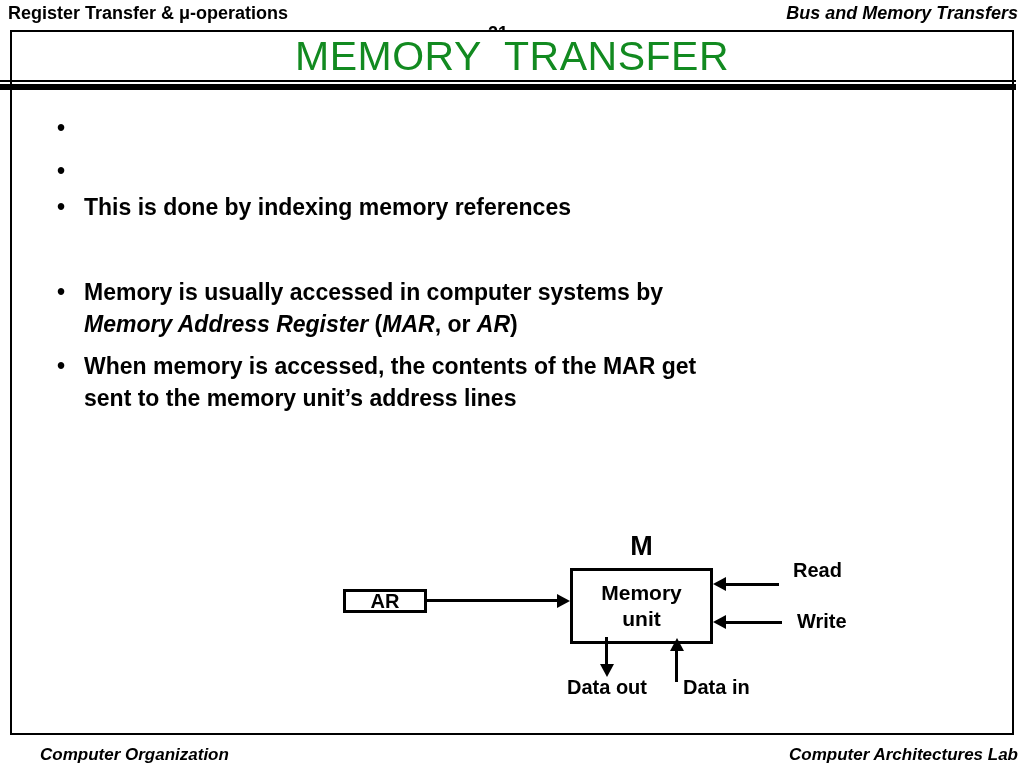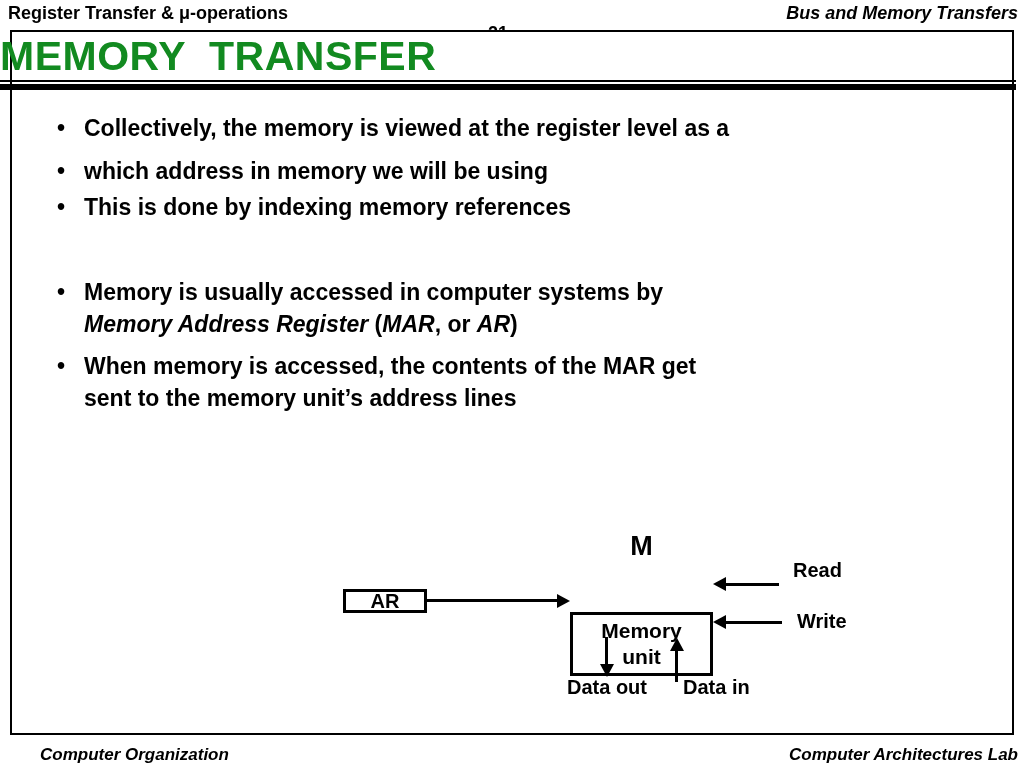--- a/index.html
+++ b/index.html
@@ -11,22 +11,22 @@
   .abs{position:absolute;}
 
   
   .hdr-left{left:8px;top:3px;font-size:18px;font-weight:bold;white-space:nowrap;}
   .hdr-page{left:0;right:28px;top:3px;text-align:center;font-size:18px;font-weight:bold;margin-top:20px;}
   .hdr-right{right:6px;top:3px;font-size:18px;font-weight:bold;font-style:italic;white-space:nowrap;}
 
   
   .main-box{left:10px;top:30px;width:1004px;height:705px;border:2px solid #000;box-sizing:border-box;background:#fff;}
   .slide-title{
-    left:0;right:0;top:33px;text-align:left;
-    font-size:41px;line-height:46px;font-weight:bold;color:#128a20;
+    left:0;right:0;top:33px;text-align:center;
+    font-size:41px;line-height:46px;font-weight:normal;color:#128a20;
     white-space:pre;letter-spacing:0.5px;
   }
   .sep-thin{left:0;top:80px;width:1016px;height:2px;background:#000;}
   .sep-thick{left:0;top:84px;width:1016px;height:6px;background:#000;}
 
   
   .bullets{left:50px;top:112px;width:920px;}
   .bullet-item{display:flex;align-items:flex-start;}
   .bullet-item:nth-child(1){margin-bottom:11px;}
   .bullet-item:nth-child(2){margin-bottom:4px;}
@@ -34,23 +34,23 @@
   .bullet-item:nth-child(4){margin-bottom:10px;}
   .dot{flex:none;width:34px;padding-left:7px;box-sizing:border-box;font-size:23px;line-height:32px;font-weight:bold;}
   .btext{font-size:23px;line-height:32px;font-weight:bold;}
   .btext .it{font-style:italic;}
 
   
   .dg-label{font-weight:bold;white-space:nowrap;}
   .m-label{left:570px;top:531px;width:143px;text-align:center;font-size:27px;font-weight:bold;}
   .ar-box{left:343px;top:589px;width:84px;height:24px;border:3px solid #000;box-sizing:border-box;
           display:flex;align-items:center;justify-content:center;font-size:20px;font-weight:bold;}
-  .memory-box{left:570px;top:568px;width:143px;height:64px;border:3px solid #000;box-sizing:border-box;
+  .memory-box{left:570px;top:568px;width:143px;height:76px;border:3px solid #000;box-sizing:border-box;
           display:flex;flex-direction:column;align-items:center;justify-content:center;
-          font-size:21px;line-height:26px;font-weight:bold;text-align:center;margin-top:44px;}
+          font-size:21px;line-height:26px;font-weight:bold;text-align:center;}
   .hline{background:#000;height:3px;}
   .vline{background:#000;width:3px;}
   .tri{width:0;height:0;}
   .tri-right{border-top:7px solid transparent;border-bottom:7px solid transparent;border-left:13px solid #000;}
   .tri-left{border-top:7px solid transparent;border-bottom:7px solid transparent;border-right:13px solid #000;}
   .tri-down{border-left:7px solid transparent;border-right:7px solid transparent;border-top:13px solid #000;}
   .tri-up{border-left:7px solid transparent;border-right:7px solid transparent;border-bottom:13px solid #000;}
   .lbl-20{font-size:20px;font-weight:bold;white-space:nowrap;}
 
   
@@ -67,27 +67,25 @@
 <div class="abs main-box"></div>
 
 <div class="abs slide-title" style="color: rgb(18, 138, 32);">MEMORY  TRANSFER</div>
 <div class="abs sep-thin"></div>
 <div class="abs sep-thick"></div>
 
 <div class="abs bullets">
     <div class="bullet-item">
       <span class="dot">•</span>
       <div class="btext">
-        <div><span>Collectively, the memory is viewed at the register level as a</span></div>
       </div>
     </div>
     <div class="bullet-item">
       <span class="dot">•</span>
       <div class="btext">
-        <div><span>which address in memory we will be using</span></div>
       </div>
     </div>
     <div class="bullet-item">
       <span class="dot">•</span>
       <div class="btext">
         <div><span>This is done by indexing memory references</span></div>
       </div>
     </div>
     <div class="bullet-item">
       <span class="dot">•</span>

